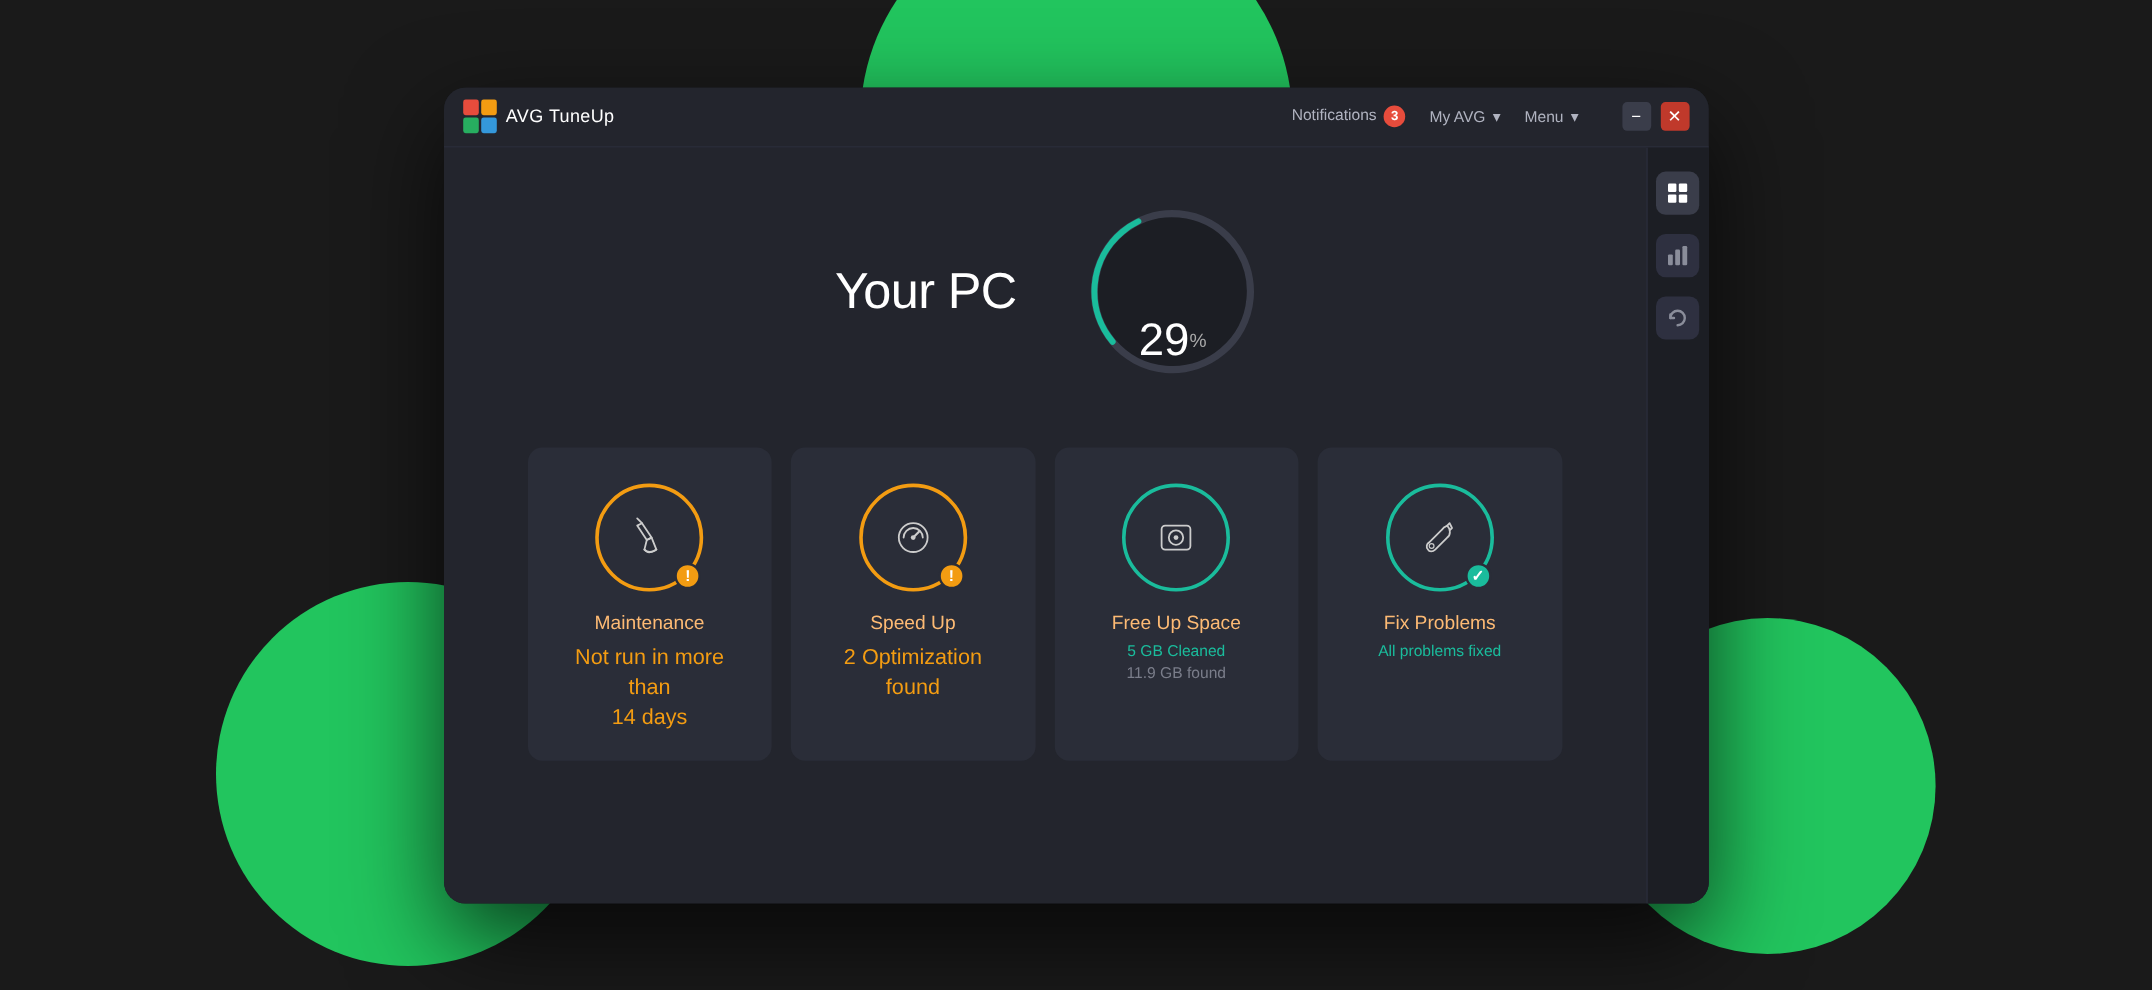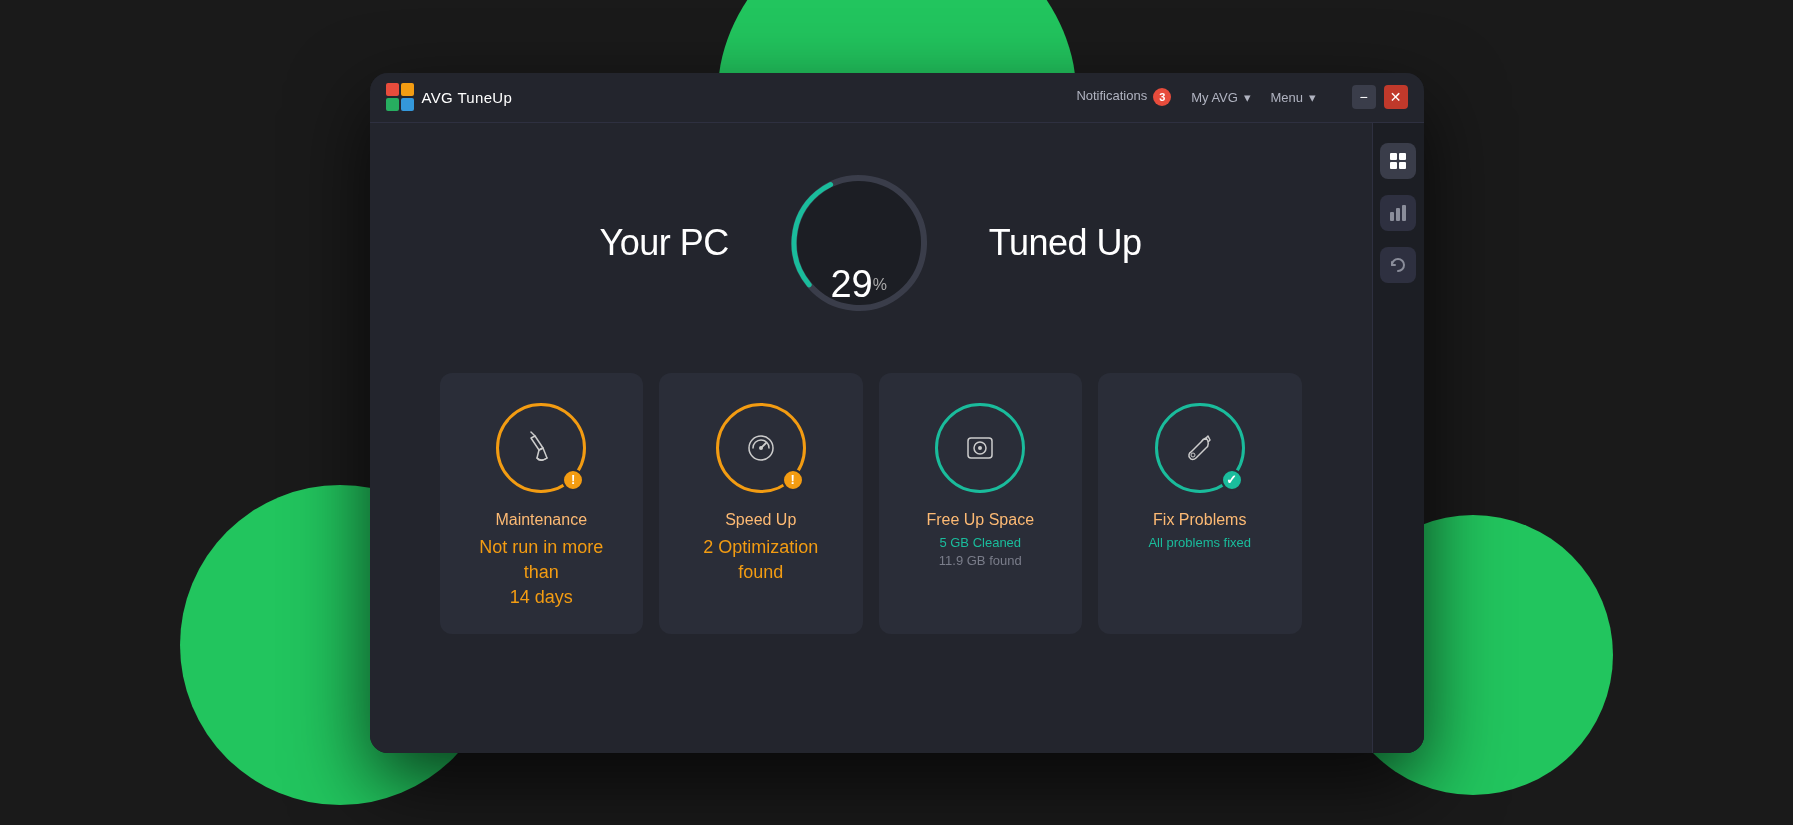--- a/index.html
+++ b/index.html
@@ -212,23 +212,24 @@
       display: flex;
       align-items: center;
       justify-content: center;
       gap: 50px;
       margin-bottom: 50px;
       margin-top: 10px;
     }
 
     .score-label {
       color: #ffffff;
-      font-size: 36px;
+      font-size: 42px;
       font-weight: 300;
       letter-spacing: -0.5px;
+      margin-left: 12px;
     }
 
     .score-circle-container {
       position: relative;
       width: 160px;
       height: 160px;
     }
 
     .score-circle-container svg {
       transform: rotate(-220deg);
@@ -402,21 +403,20 @@
 
               <circle cx="80" cy="80" r="65" fill="#1c1e24" stroke="#3a3d4a" stroke-width="6"></circle>
 
               <circle cx="80" cy="80" r="65" fill="none" stroke="#1abc9c" stroke-width="5" stroke-linecap="round" stroke-dasharray="118 290" stroke-dashoffset="0"></circle>
             </svg>
             <div class="score-number">
               <span class="num">29</span><span class="pct">%</span>
             </div>
           </div>
 
-          <span class="score-label">Tuned Up</span>
         </div>
 
         <div class="cards-section">
 
           <div class="card">
             <div class="card-icon-wrap">
               <div class="card-icon-circle orange">
                 <svg width="40" height="40" viewBox="0 0 40 40" fill="none" class="icon-svg">
                   <path d="M14 8 L22 20 L18 22 L10 10 Z" stroke="#cccccc" stroke-width="1.5" fill="none" stroke-linejoin="round"></path>
                   <path d="M22 20 L26 30 Q20 34 16 30 L18 22 Z" stroke="#cccccc" stroke-width="1.5" fill="none" stroke-linejoin="round"></path>

